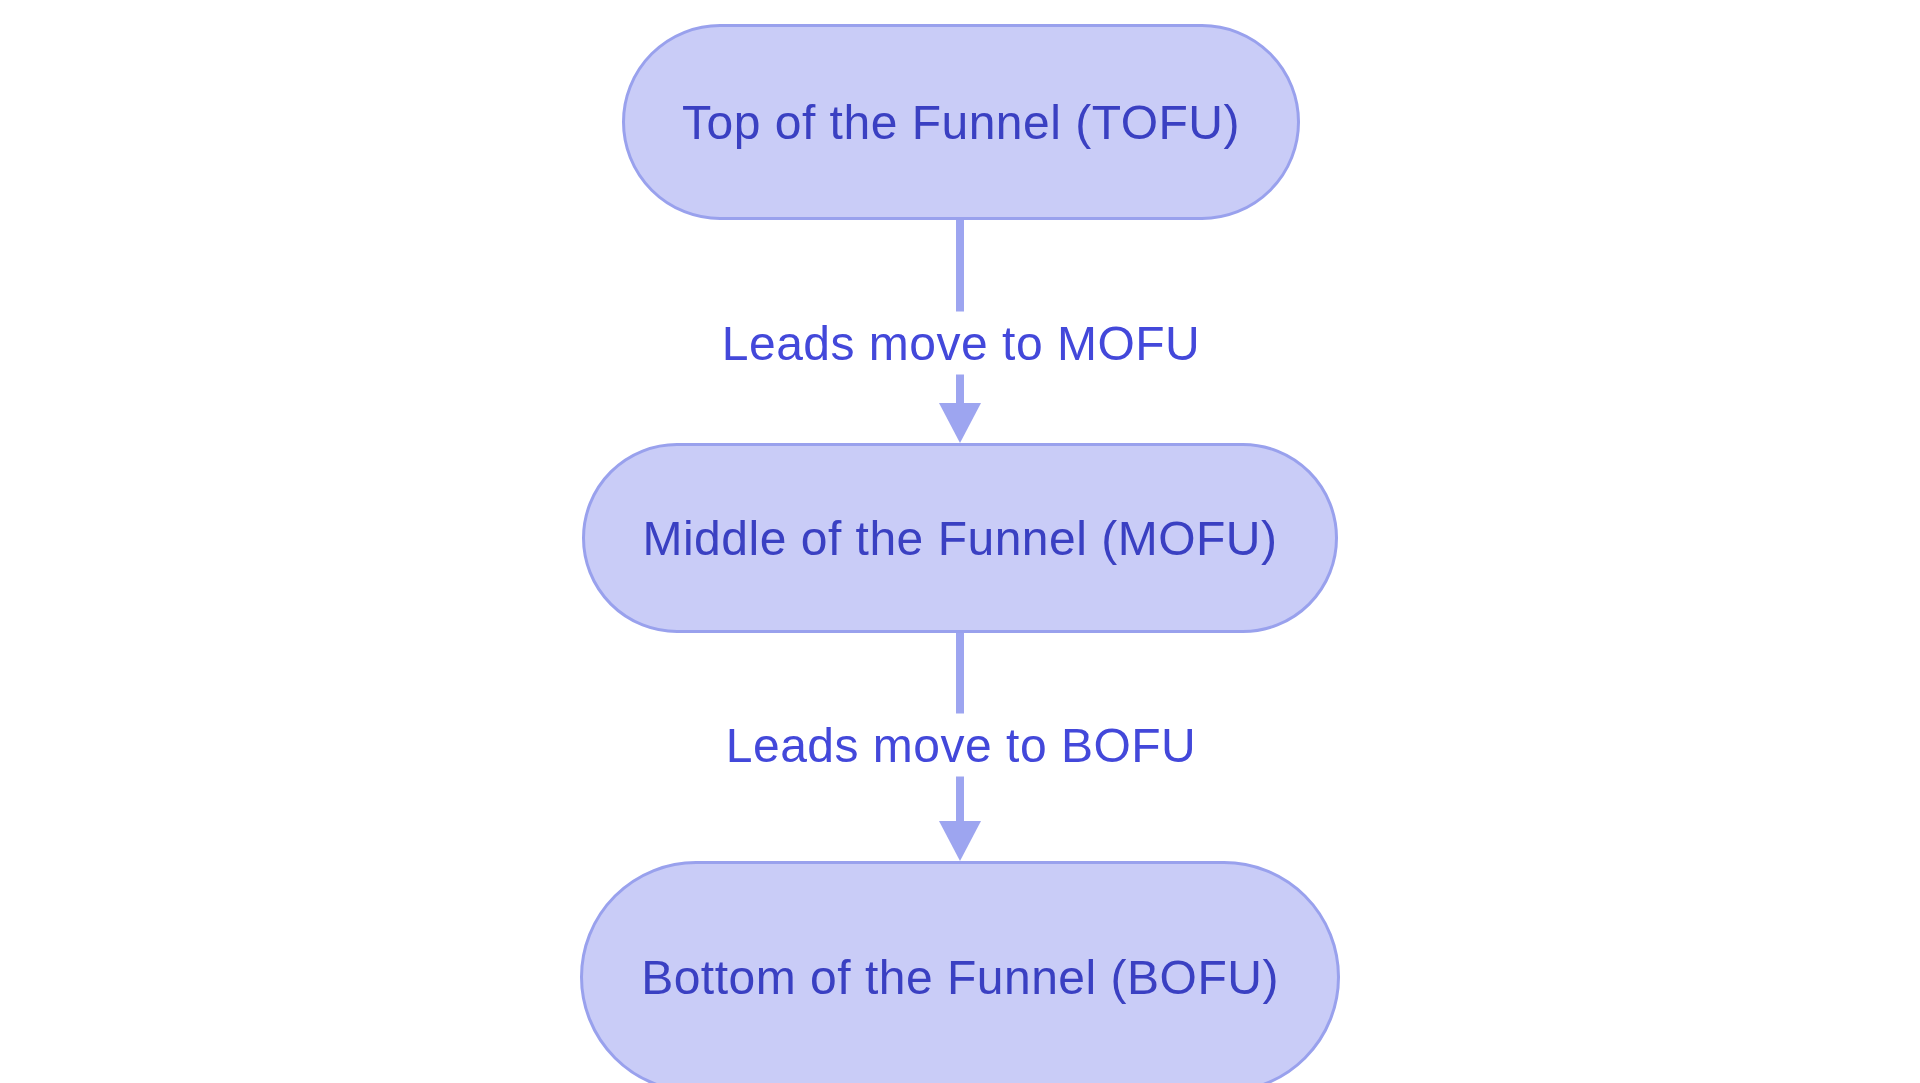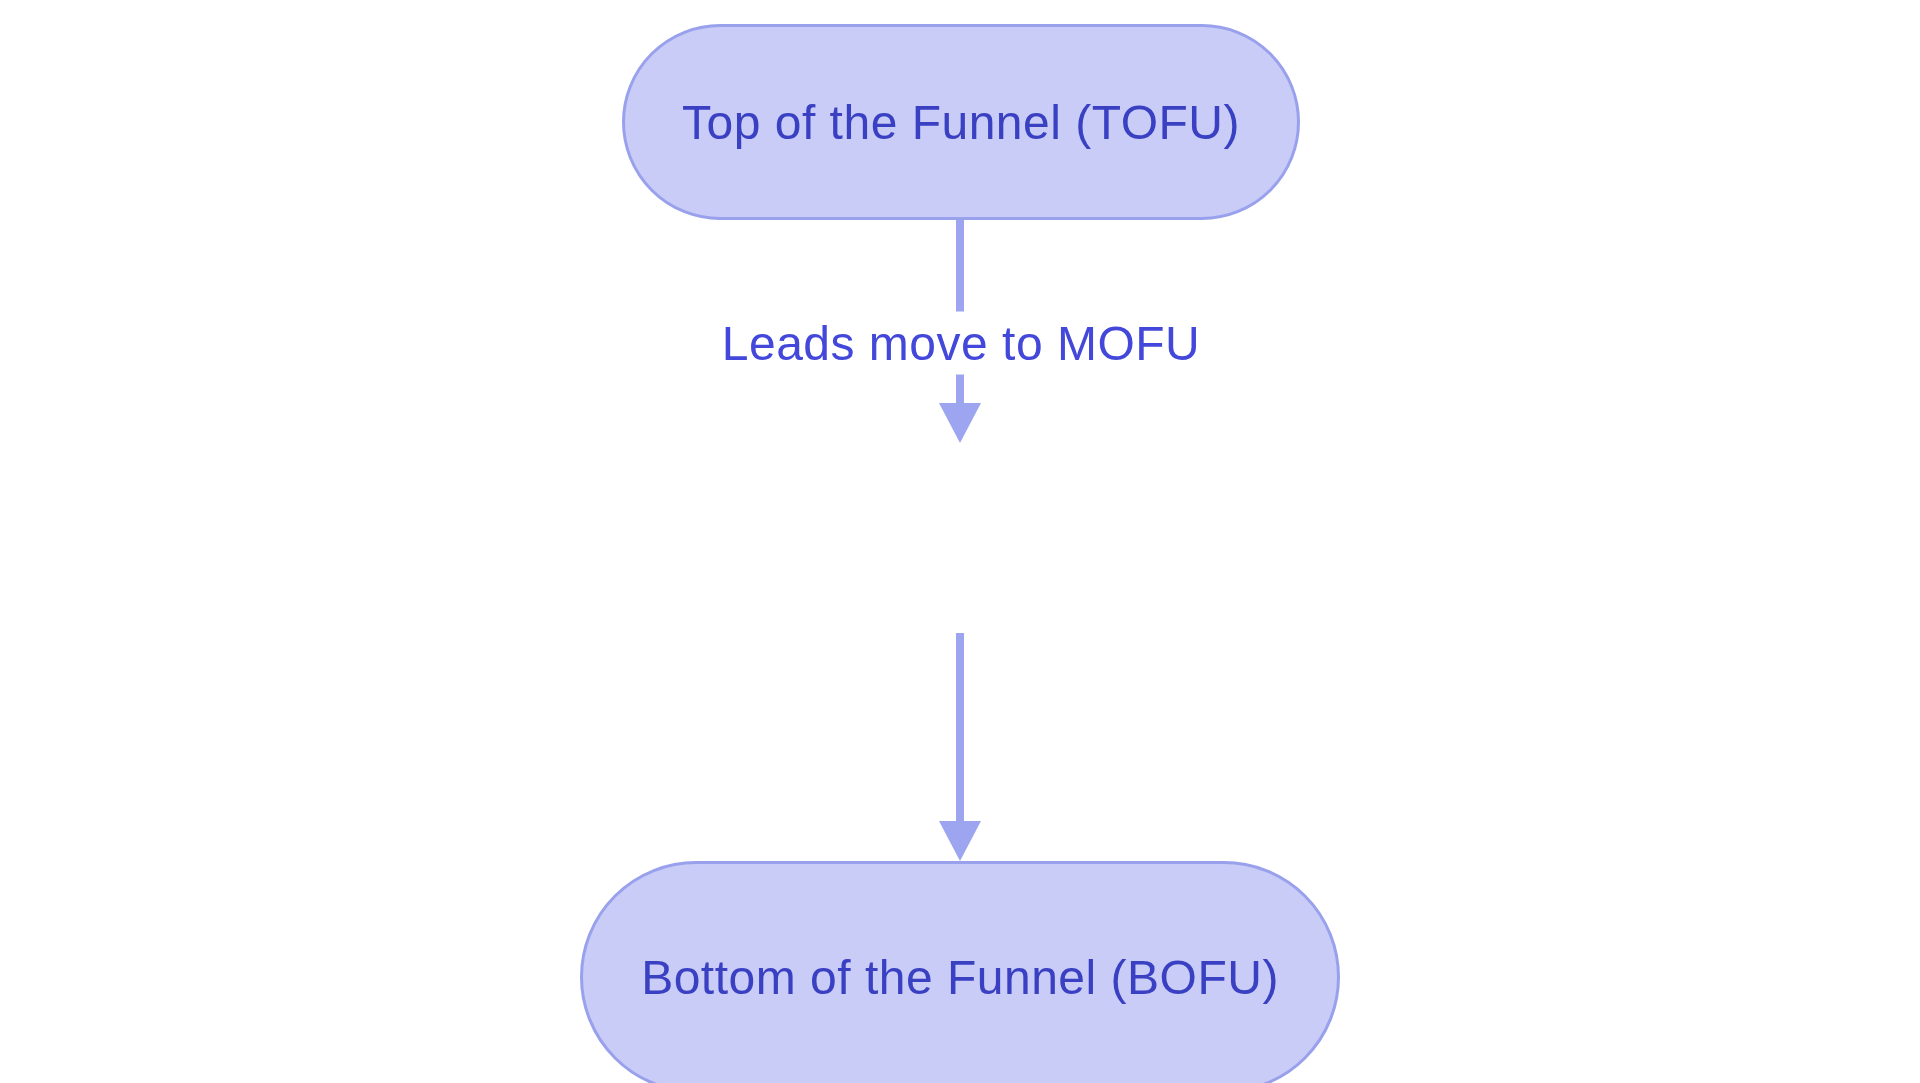--- a/index.html
+++ b/index.html
@@ -73,21 +73,25 @@
 <div class="canvas">
 
   <div class="node node-tofu">
     <span class="node-label">Top of the Funnel (TOFU)</span>
   </div>
 
   <div class="edge-line line-1"></div>
   <div class="arrowhead arrow-1"></div>
   <div class="edge-label label-1">Leads move to MOFU</div>
 
+  <div class="node node-mofu">
+    <span class="node-label">Middle of the Funnel (MOFU)</span>
+  </div>
 
   <div class="edge-line line-2"></div>
   <div class="arrowhead arrow-2"></div>
+  <div class="edge-label label-2">Leads move to BOFU</div>
 
   <div class="node node-bofu">
     <span class="node-label">Bottom of the Funnel (BOFU)</span>
   </div>
 
 </div>
 
 </body></html>

